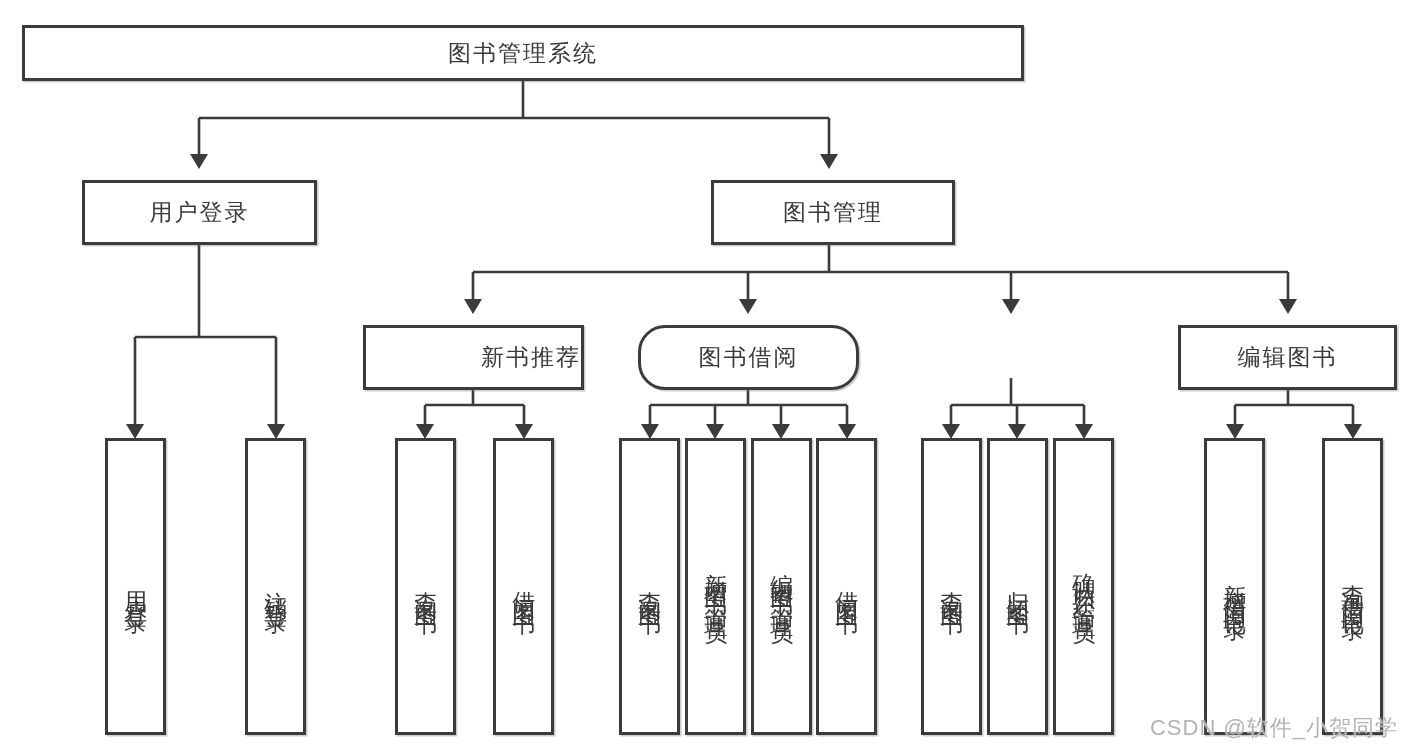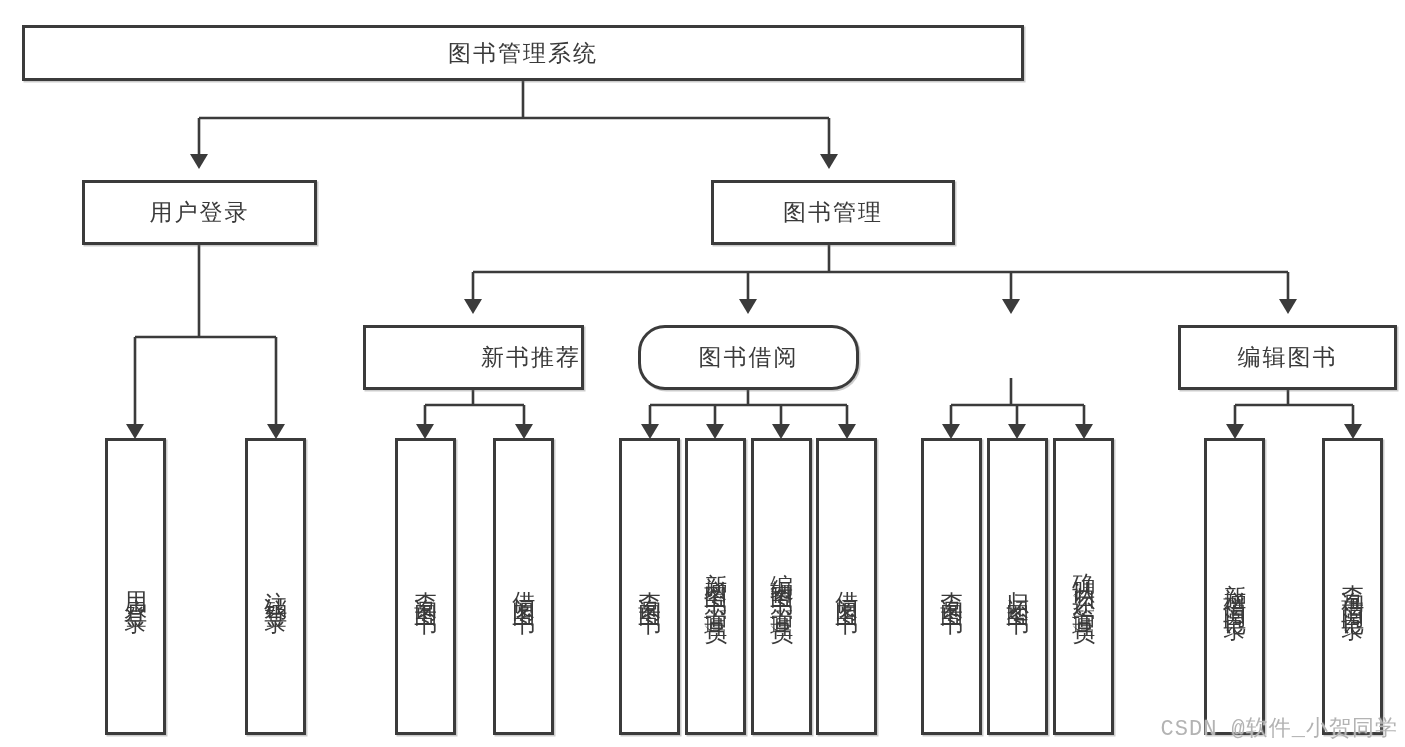--- a/index.html
+++ b/index.html
@@ -41,21 +41,20 @@
   #watermark {
     position: absolute;
     right: 7px;
     bottom: 4px;
     font-size: 22px;
     color: #b3b3b3;
     text-shadow: 0 0 2px #ffffff;
     letter-spacing: 1px;
     z-index: 5;
     white-space: nowrap;
-    font-family: Liberation Mono, monospace;
   }
 </style>
 </head>
 <body>
 
 <div id="canvas">
 
   <svg id="connectors" viewBox="0 0 1405 747" xmlns="http://www.w3.org/2000/svg">
     <g stroke="#3b3b3b" stroke-width="2.6" fill="none">
       <path d="M523 69 V118 M199 118 H829 M199 118 V157 M829 118 V157"></path>

